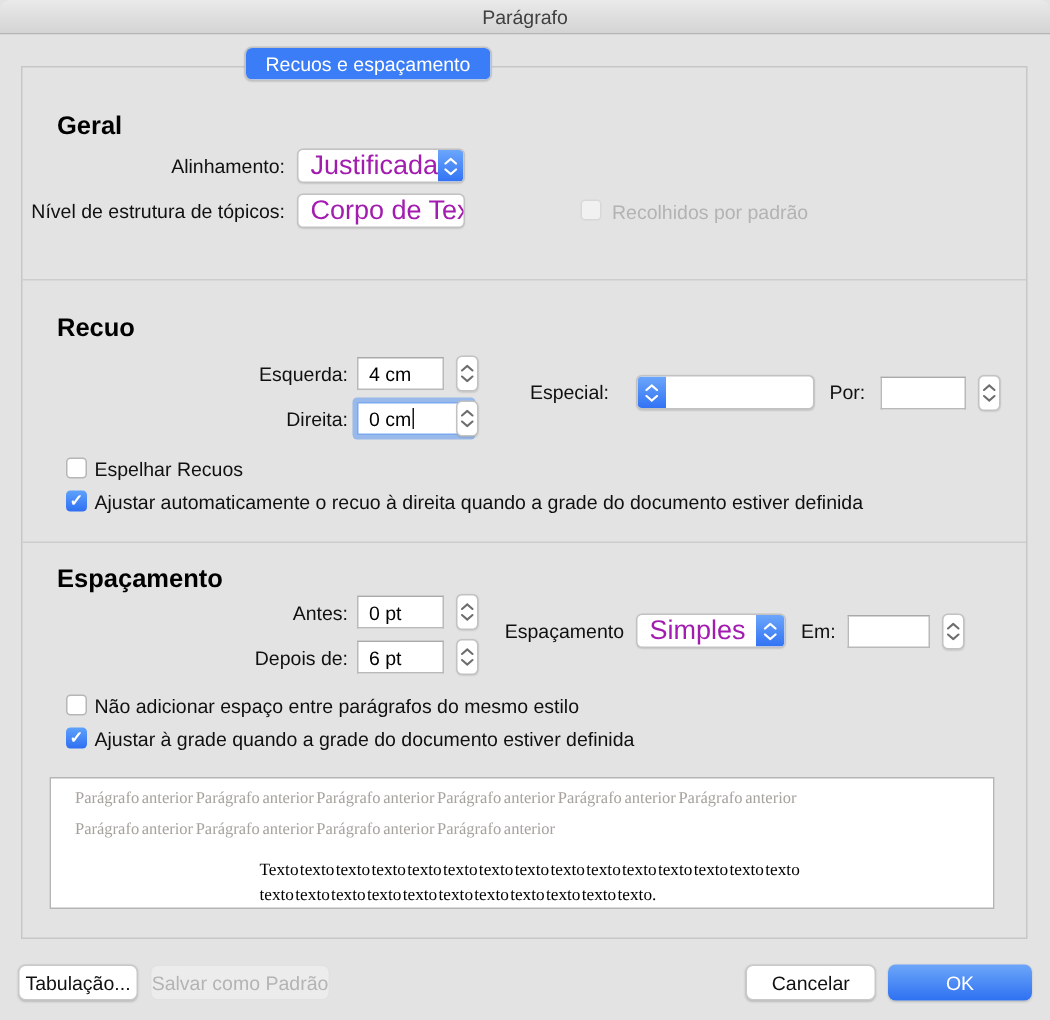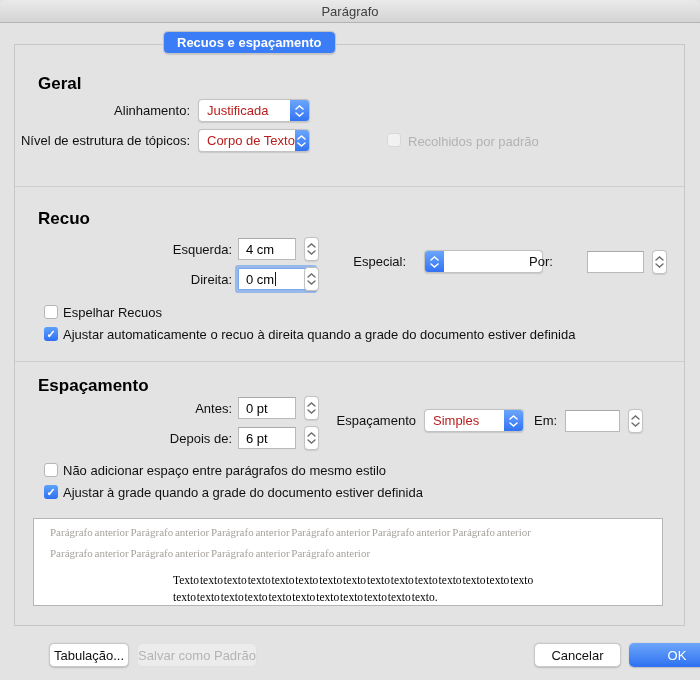--- a/index.html
+++ b/index.html
@@ -23,21 +23,21 @@
     position:absolute;left:14px;top:44px;width:671px;height:582px;
     border:1px solid #c7c7c7;box-sizing:border-box;background:transparent;
   }
   
   .tabbar{
     position:absolute;left:163px;top:31px;height:23px;display:flex;
     border:1px solid #c2c2c2;border-radius:5px;overflow:hidden;
     background:#fff;box-sizing:border-box;
     box-shadow:0 0.5px 1px rgba(0,0,0,.12);
   }
-  .tab{display:flex;align-items:center;padding:0 13px;font-size:13px;color:#1c1c1c;white-space:nowrap;font-weight:bold;}
+  .tab{display:flex;align-items:center;padding:0 13px;font-size:13px;color:#1c1c1c;white-space:nowrap;}
   .tab.active{background:#3b7df6;color:#fff;}
   
   .section-h{position:absolute;font-size:17px;font-weight:700;color:#000;white-space:nowrap;}
   .lbl{position:absolute;left:0;font-size:13px;color:#101010;text-align:right;white-space:nowrap;}
   .lbl.plain{text-align:left;}
   .divider{position:absolute;left:15px;width:669px;height:1px;background:#cdcdcd;}
   .field{
     position:absolute;height:22px;background:#fff;
     border:1px solid #b9b9b9;border-top-color:#a9a9a9;
     box-sizing:border-box;display:flex;align-items:center;
@@ -46,21 +46,21 @@
   .field.focused{
     border:1px solid #7aa9ef;border-radius:1px;
     box-shadow:0 0 0 3px rgba(92,151,240,.55);
   }
   .caret{display:none;width:1px;height:14px;background:#1a1a1a;margin-left:1px;}
   .field.focused .caret{display:block;}
   .popup{
     position:absolute;height:23px;background:#fff;
     border:1px solid #c2c2c2;border-radius:4px;box-sizing:border-box;
     display:flex;align-items:stretch;overflow:hidden;
-    font-size:13px;color:#b91c1c;box-shadow:0 0.5px 1px rgba(0,0,0,.12);
+    font-size:18px;color:#a21caf;box-shadow:0 0.5px 1px rgba(0,0,0,.12);
   }
   .popup .val{flex:1;display:flex;align-items:center;padding-left:8px;white-space:nowrap;}
   .popup .chev{
     width:19px;background:linear-gradient(#6ba6fb,#3273f4);
     display:flex;flex-direction:column;align-items:center;justify-content:center;gap:2px;
   }
   .stepper{
     position:absolute;width:15px;height:24px;background:#fff;
     border:1px solid #c2c2c2;border-radius:4px;box-sizing:border-box;
     display:flex;flex-direction:column;align-items:center;justify-content:center;gap:2px;
@@ -90,21 +90,21 @@
   .sample-line{
     color:#000;font-size:11.5px;line-height:17px;white-space:nowrap;
     padding-left:139px;word-spacing:-2px;
   }
   .sample-line.first{margin-top:8px;}
   
   .btn{
     position:absolute;top:643px;height:24px;border-radius:5px;
     background:#fff;border:1px solid #c9c9c9;box-sizing:border-box;
     display:flex;align-items:center;justify-content:center;
-    font-size:13px;color:#111;box-shadow:0 0.5px 1.5px rgba(0,0,0,.18);margin-left:37px;
+    font-size:13px;color:#111;box-shadow:0 0.5px 1.5px rgba(0,0,0,.18);
   }
   .btn.disabled{background:#ececec;border-color:#e1e1e1;color:#b4b4b4;box-shadow:none;}
   .btn.primary{background:linear-gradient(#6da6f9,#2e71f2);border:none;color:#fff;}
   svg.chevup,svg.chevdn{display:block;}
 </style>
 </head>
 <body>
 
 <div class="titlebar">
   <span class="title">Parágrafo</span>
@@ -184,21 +184,21 @@
 <div class="popup" style="left:424px;top:250px;width:119px">
   <span class="chev">
     <svg class="chevup" width="9" height="5" viewBox="0 0 9 5">
         <path d="M1 4 L4.5 1 L8 4" stroke="#fff" stroke-width="1.5" fill="none" stroke-linecap="round"></path>
       </svg>
     <svg class="chevdn" width="9" height="5" viewBox="0 0 9 5">
         <path d="M1 1 L4.5 4 L8 1" stroke="#fff" stroke-width="1.5" fill="none" stroke-linecap="round"></path>
       </svg>
   </span>
 </div>
-<div class="lbl plain" style="left:529px;top:254px;width:40px">Por:</div>
+<div class="lbl plain" style="left:553px;top:254px;width:40px">Por:</div>
 <div class="field" style="left:587px;top:251px;width:57px">
   <span></span>
 </div>
 <div class="stepper" style="left:652px;top:250px">
   <svg class="chevup" width="9" height="5" viewBox="0 0 9 5">
       <path d="M1 4 L4.5 1 L8 4" stroke="#6d6d6d" stroke-width="1.4" fill="none" stroke-linecap="round"></path>
     </svg>
   <svg class="chevdn" width="9" height="5" viewBox="0 0 9 5">
       <path d="M1 1 L4.5 4 L8 1" stroke="#6d6d6d" stroke-width="1.4" fill="none" stroke-linecap="round"></path>
     </svg>

